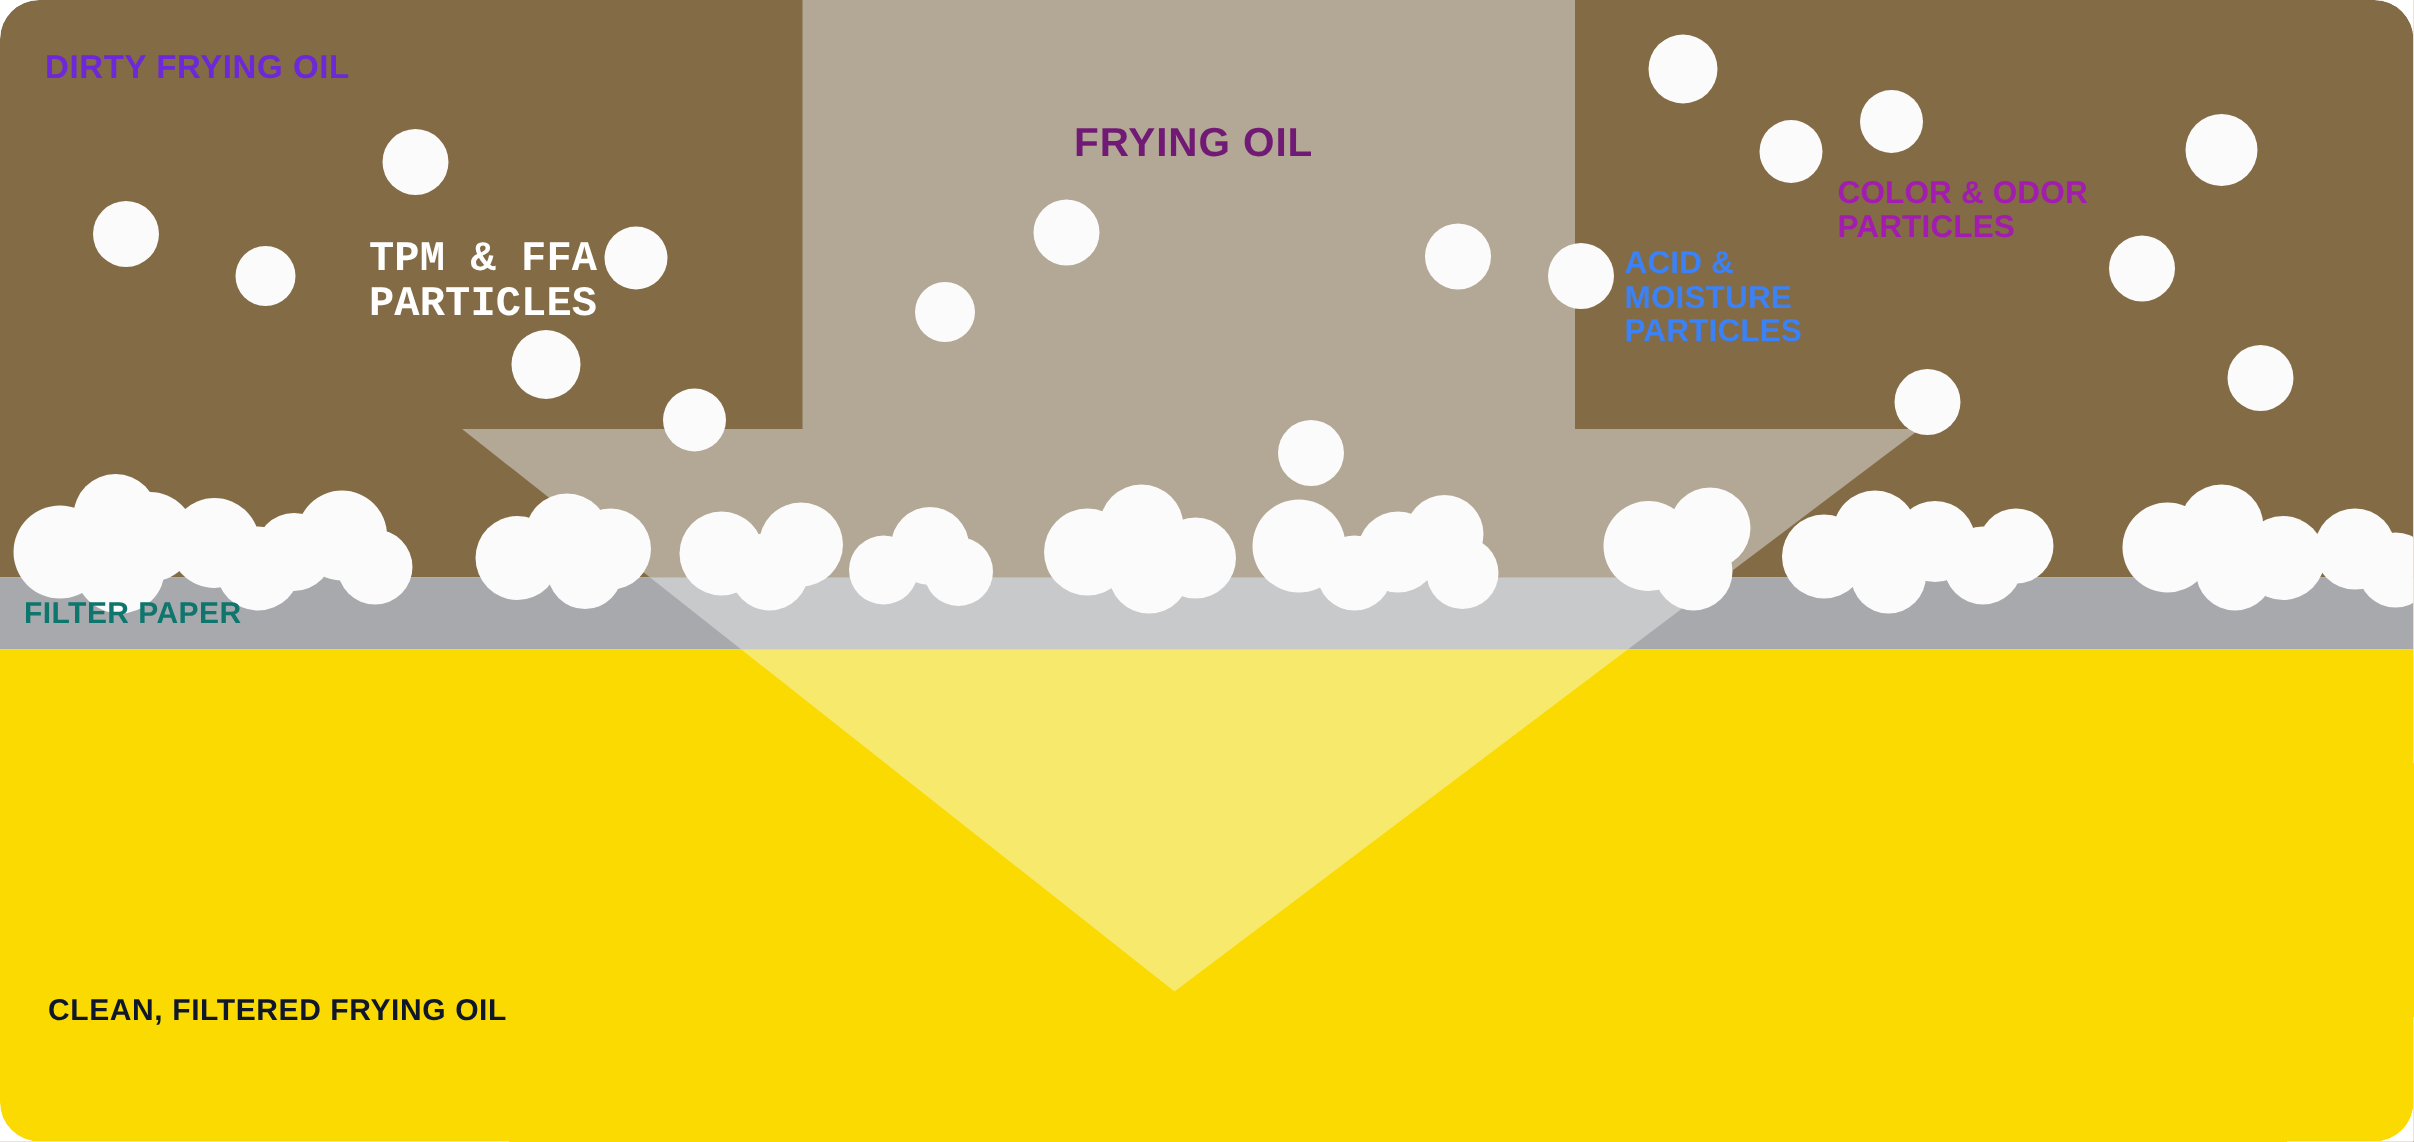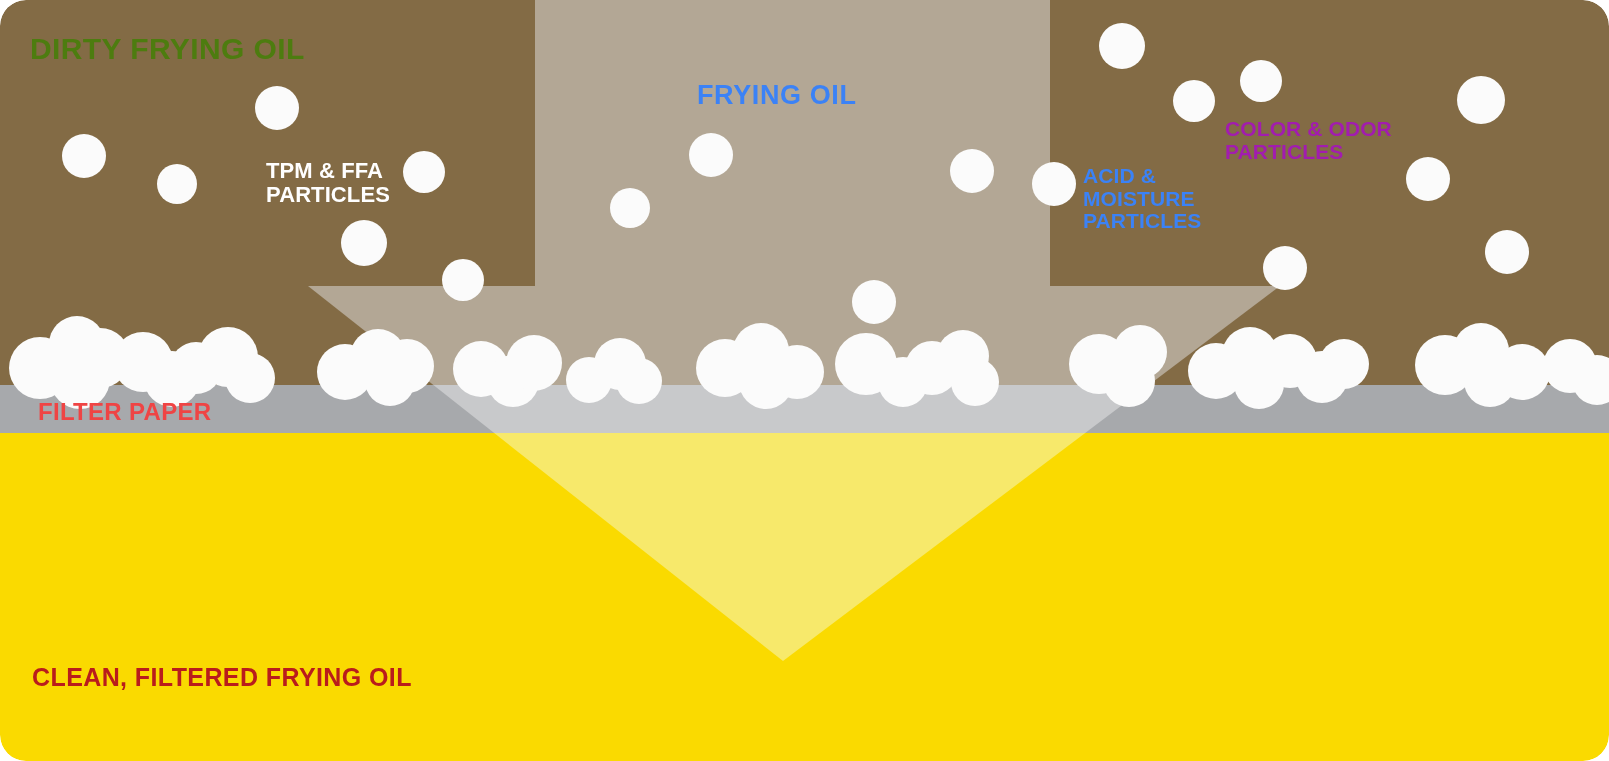--- a/index.html
+++ b/index.html
@@ -41,62 +41,63 @@
     margin: 0;
     font-family: "Liberation Sans", sans-serif;
     font-weight: bold;
     white-space: pre;
     line-height: 1.08;
     letter-spacing: 0.1px;
   }
   #dirty-title {
     left: 30px;
     top: 33px;
-    font-size: 30px;
-    color: #4d7c0f;
+    font-size: 22px;
+    color: #6d28d9;
     letter-spacing: 0.4px;
   }
   #frying-title {
-    left: 697px;
+    left: 716px;
     top: 81px;
     font-size: 27px;
-    color: #3b82f6;
+    color: #701a75;
     letter-spacing: 0.6px;
   }
   #tpm-label {
-    left: 266px;
+    left: 246px;
     top: 159px;
-    font-size: 22px;
+    font-size: 28px;
     color: #ffffff;
+    font-family: Liberation Mono, monospace;
   }
   #acid-label {
     left: 1083px;
     top: 165px;
     font-size: 21px;
     color: #3b82f6;
   }
   #color-label {
     left: 1225px;
     top: 118px;
     font-size: 21px;
     color: #a21caf;
   }
   #filter-label {
-    left: 38px;
+    left: 16px;
     top: 399px;
-    font-size: 24px;
-    color: #ef4444;
+    font-size: 20px;
+    color: #0f766e;
     font-weight: bold;
     letter-spacing: 0.3px;
   }
   #clean-label {
     left: 32px;
     top: 664px;
-    font-size: 25px;
-    color: #b91c1c;
+    font-size: 20px;
+    color: #0f172a;
     letter-spacing: 0.4px;
   }
 </style>
 </head>
 <body>
 
 <div id="stage">
   <div class="panel">
 
     <svg class="art" viewBox="0 0 1609 761" preserveAspectRatio="none">

